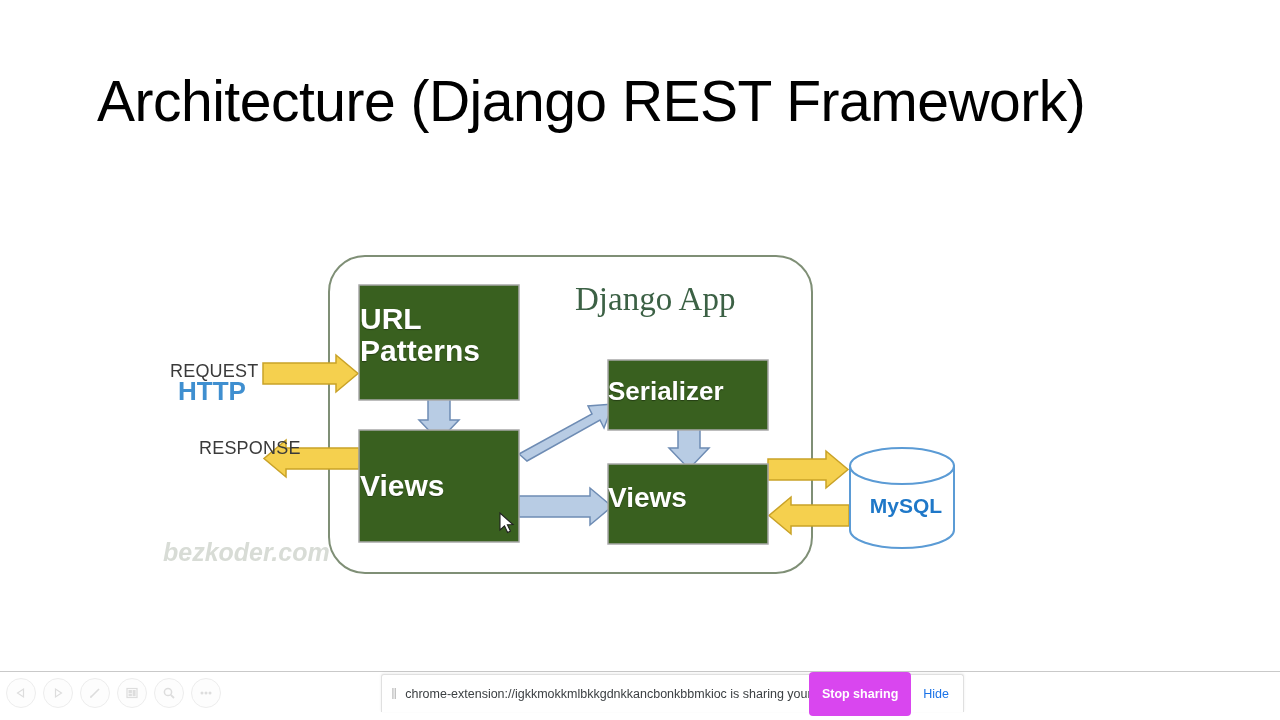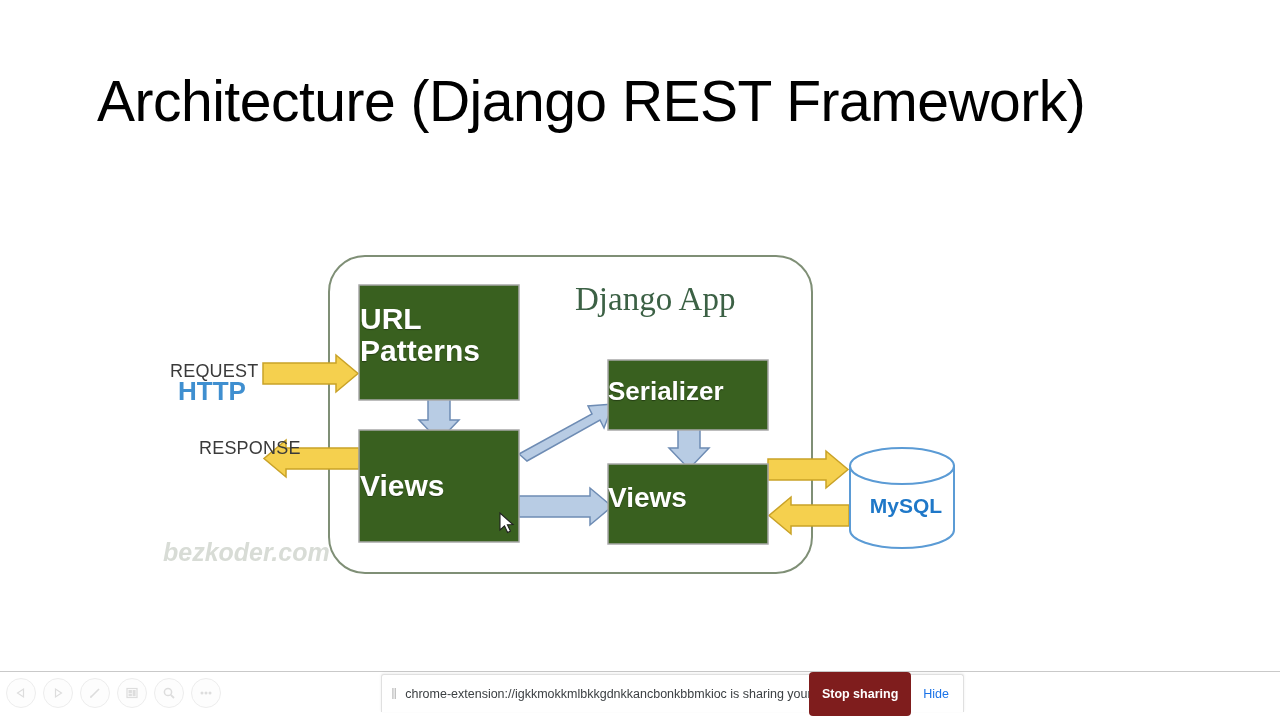--- a/index.html
+++ b/index.html
@@ -186,21 +186,21 @@
   }
   #share-text {
     flex: 1;
     font-family: "Liberation Sans", sans-serif;
     font-size: 12.5px;
     color: #3C4043;
     white-space: nowrap;
     overflow: hidden;
   }
   #stop-sharing-button {
-    background: #7f1d1d;
+    background: #d946ef;
     color: #FFFFFF;
     font-family: "Liberation Sans", sans-serif;
     font-size: 12.5px;
     font-weight: bold;
     border: none;
     border-radius: 4px;
     padding: 15px 13px;
     margin-right: 6px;
     cursor: pointer;
     white-space: nowrap;

